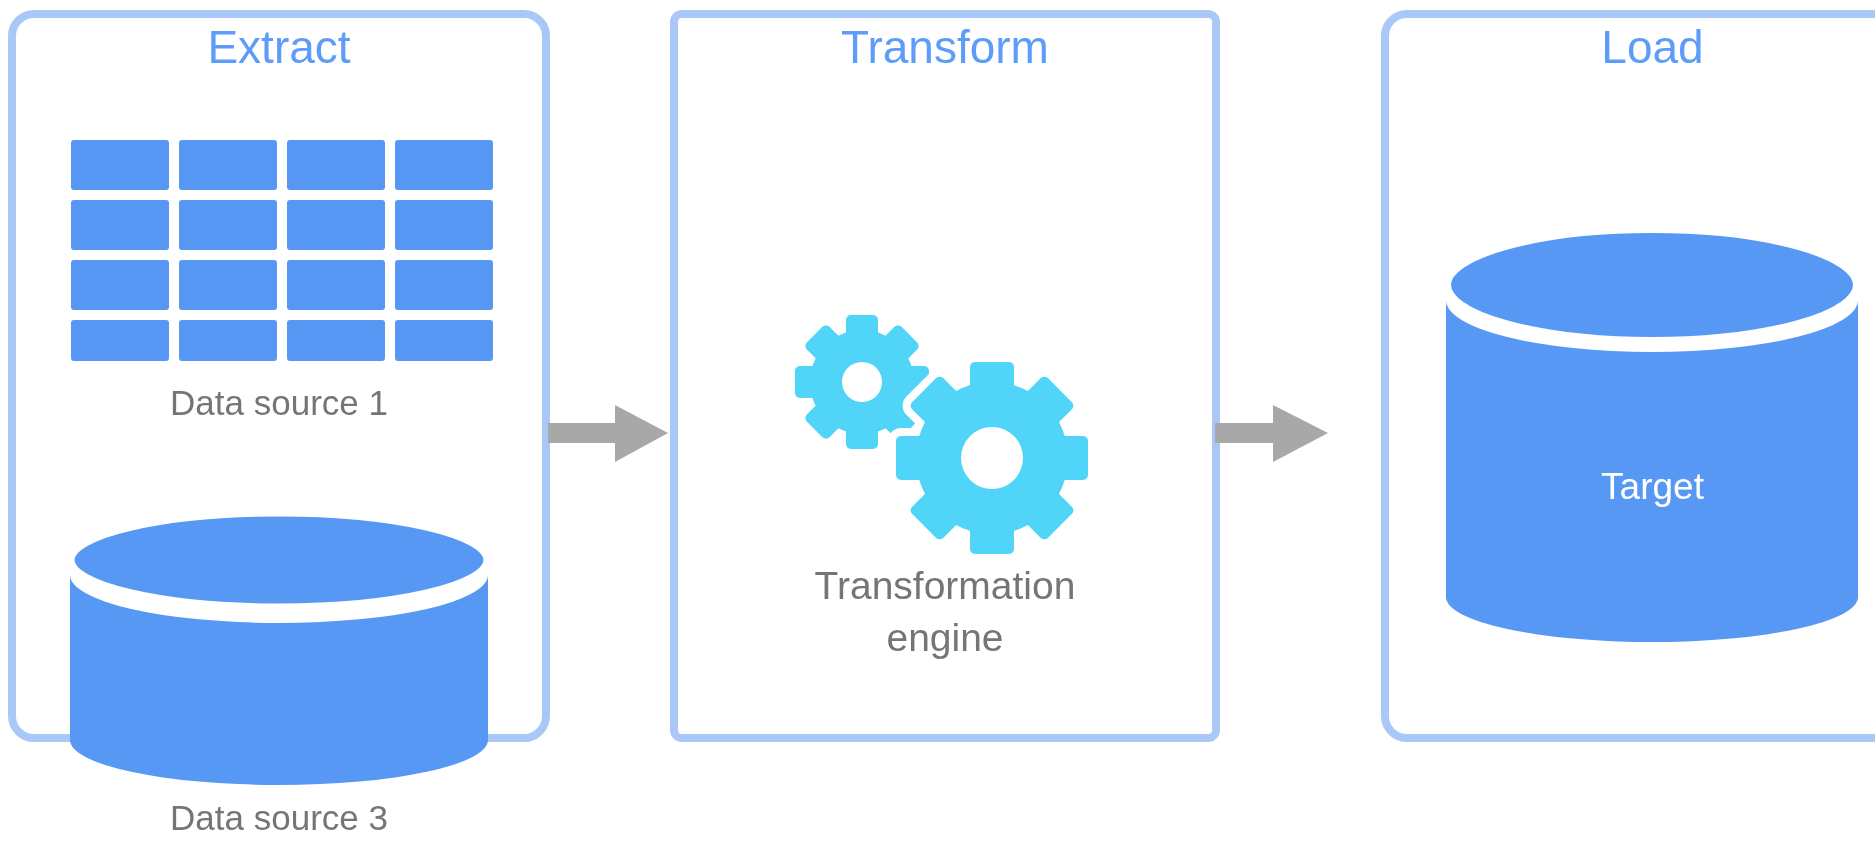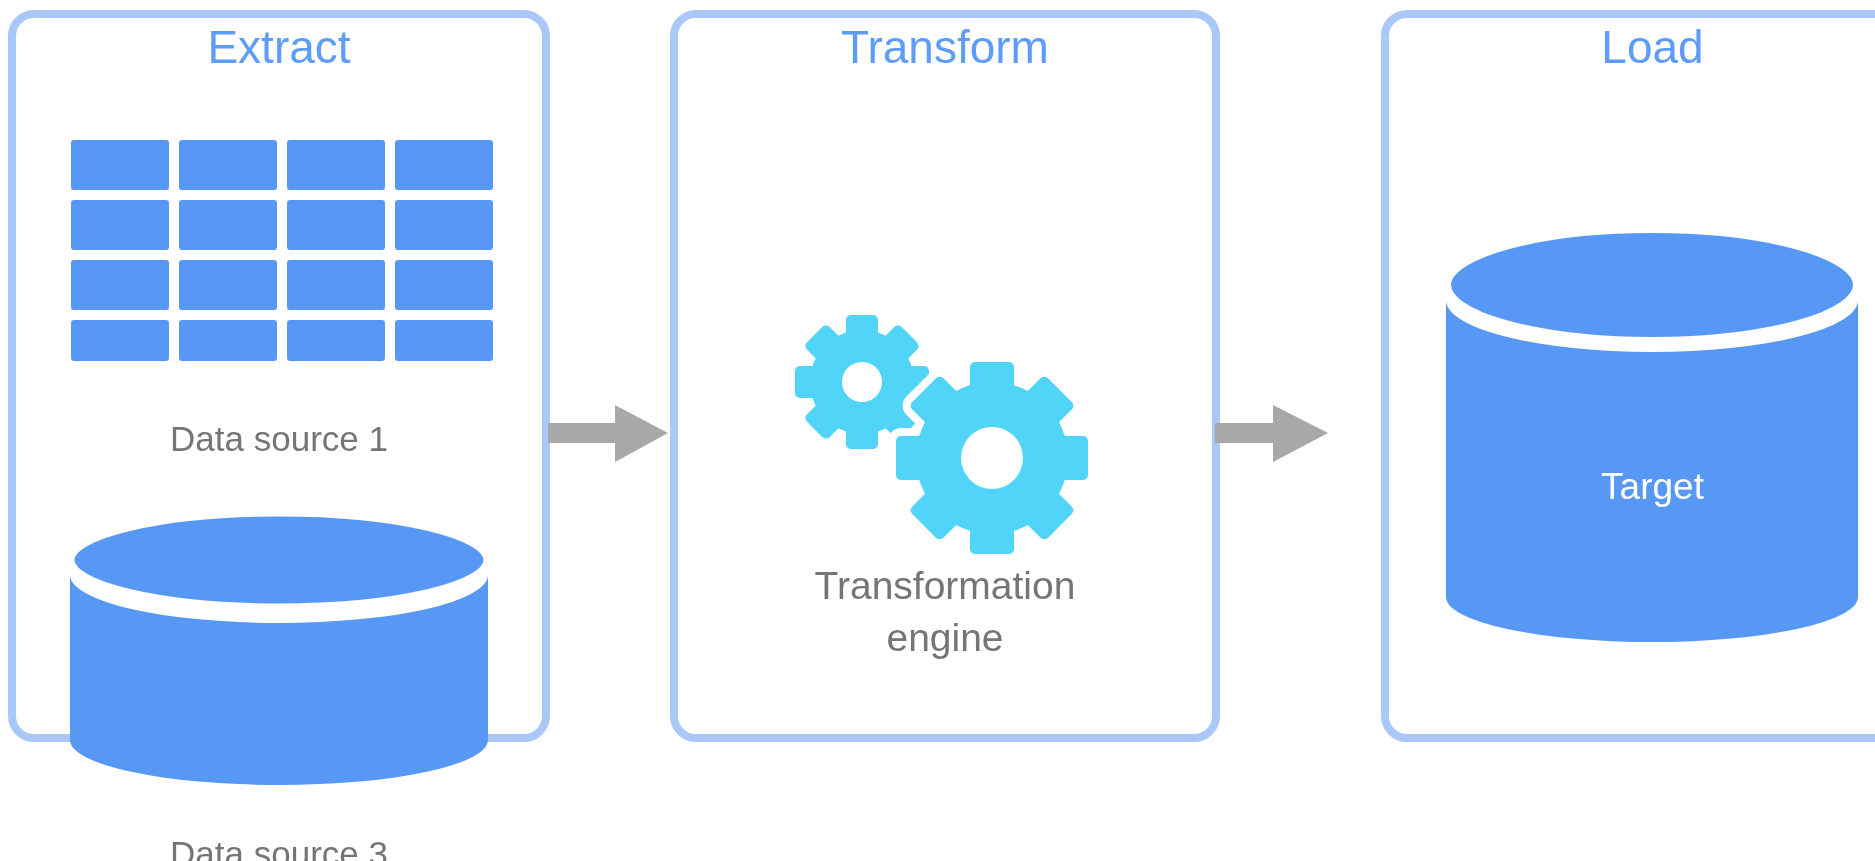--- a/index.html
+++ b/index.html
@@ -5,36 +5,36 @@
   html,body{margin:0;padding:0;background:#fff;}
   .canvas{
     position:relative;width:1875px;height:861px;background:#fff;overflow:hidden;
     font-family:"Liberation Sans", sans-serif;
   }
   .panel{
     position:absolute;top:10px;height:732px;background:#fff;
     border:8px solid #A9C8F8;border-radius:26px;box-sizing:border-box;padding-left:20px;
   }
   #panel-extract{left:8px;width:542px;}
-  #panel-transform{left:670px;width:550px;}
+  #panel-transform{left:670px;width:550px;border-radius:12px;}
   #panel-load{left:1381px;width:543px;}
   .panel-title{
     position:absolute;top:2px;left:0;width:100%;margin:0;
     text-align:center;font-size:46px;font-weight:400;color:#5D9CF8;
   }
   
   .table-icon{
     position:absolute;left:55px;top:122px;
     display:grid;grid-template-columns:repeat(4,98px);grid-template-rows:50px 50px 50px 41px;
     column-gap:10px;row-gap:10px;
   }
   .cell{background:#5898F5;border-radius:3px;}
   .label{
     position:absolute;left:0;width:100%;text-align:center;
-    font-size:35px;color:#757575;margin-top:36px;
+    font-size:35px;color:#757575;
   }
   .label-ds1{top:365px;}
   .label-ds2{top:780px;}
   .cyl-small{position:absolute;left:44px;top:487px;}
   
   .gears-icon{position:absolute;left:102px;top:282px;}
   .label-engine{
     position:absolute;top:542px;left:50%;transform:translateX(-50%);
     width:310px;text-align:center;font-size:39px;line-height:52px;color:#757575;
   }

